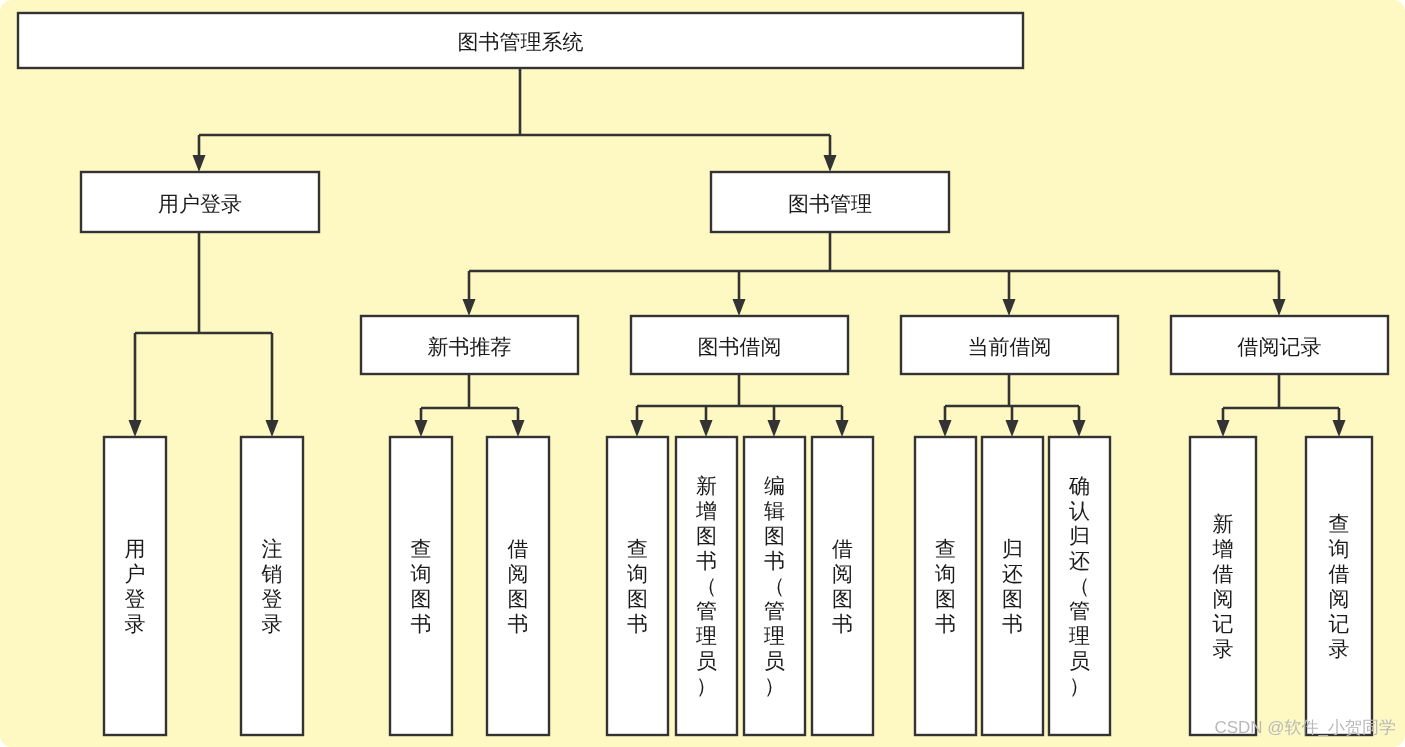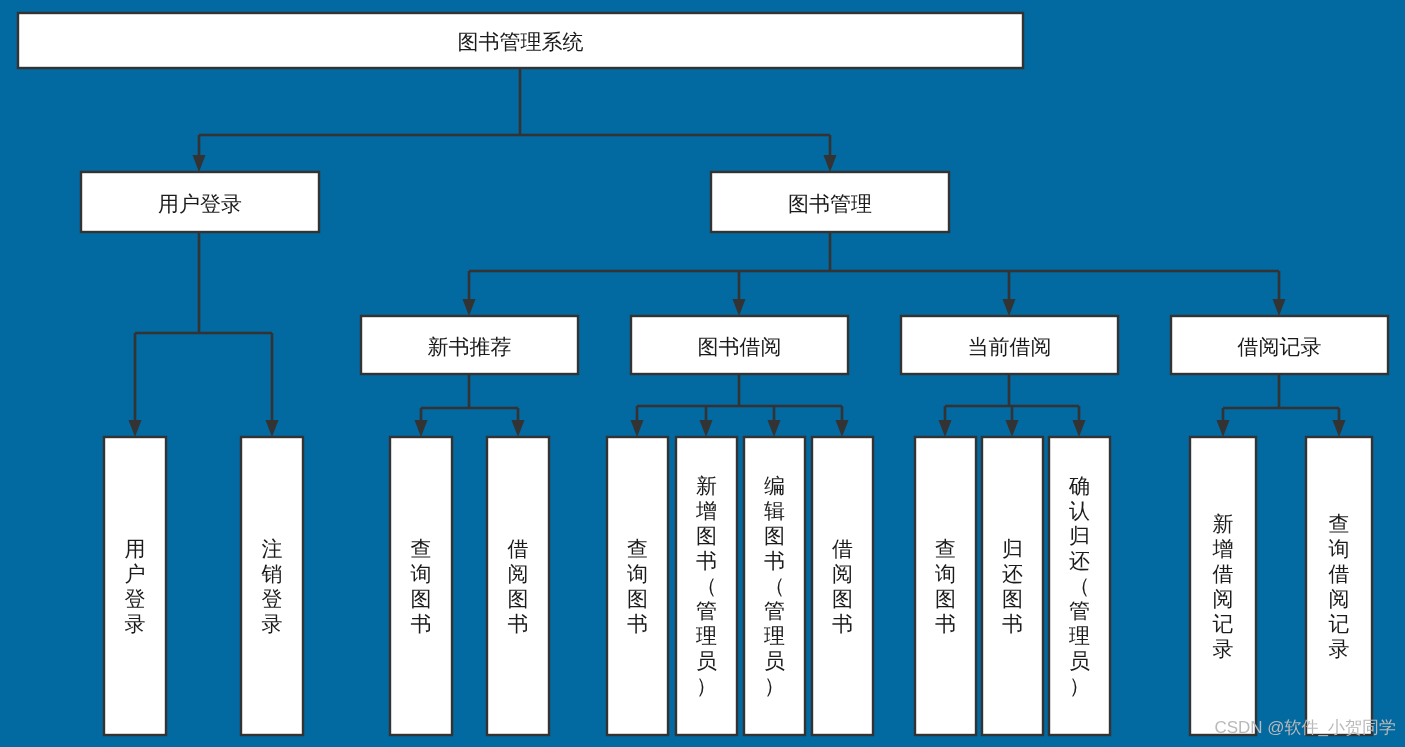--- a/index.html
+++ b/index.html
@@ -12,21 +12,22 @@
     width: 1405px;
     height: 747px;
     font-family: "Liberation Sans", "DejaVu Sans", sans-serif;
     overflow: hidden;
     position: relative;
   }
   #diagram-root {
     position: relative;
     width: 1405px;
     height: 747px;
-    background: #0369a1;
+    background: #fef9c3;
+    border-radius: 12px;
   }
   svg.diagram-canvas {
     position: absolute;
     left: 0;
     top: 0;
     width: 1405px;
     height: 747px;
     display: block;
   }
   .node-box {

